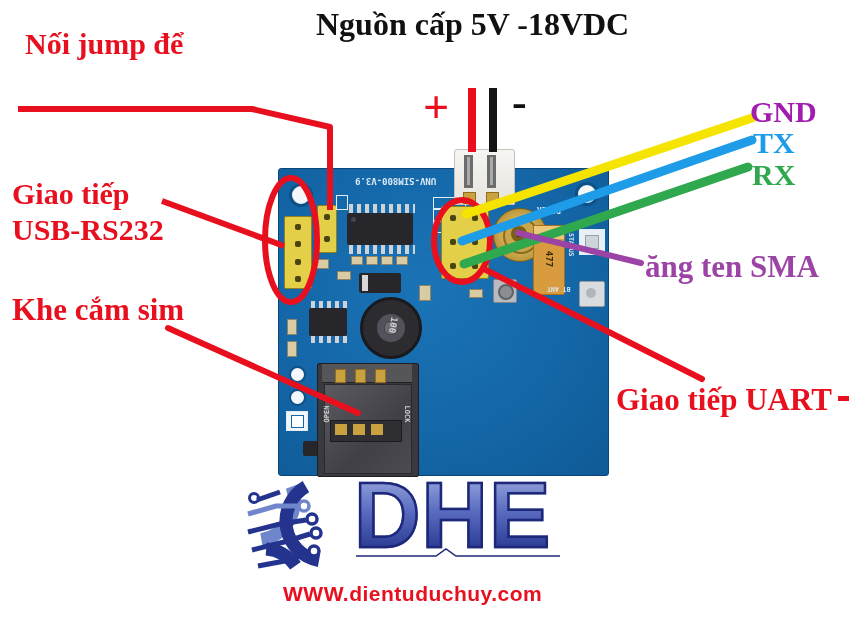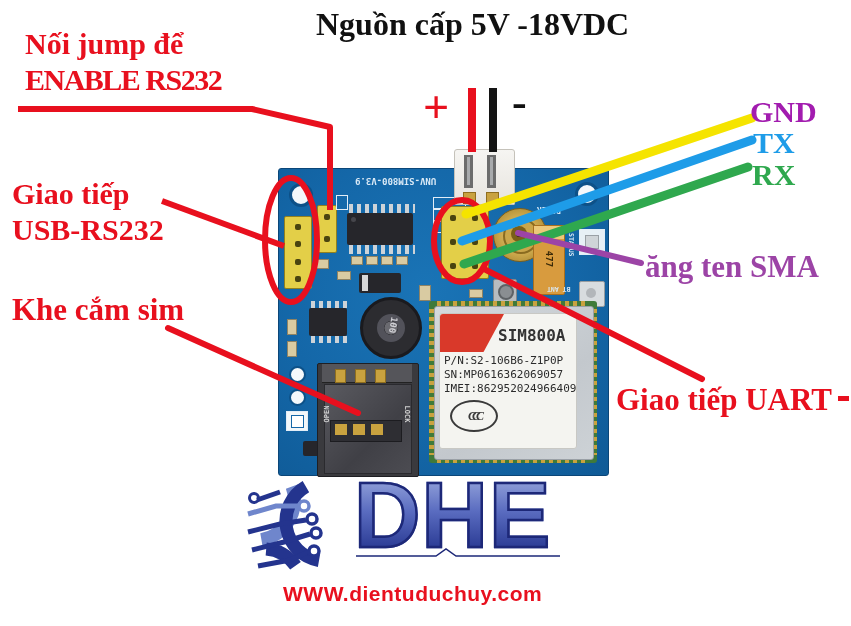--- a/index.html
+++ b/index.html
@@ -157,36 +157,20 @@
       <div style="position:absolute;left:57px;top:5px;width:9px;height:12px;background:#c9a23f;border:1px solid #8f6e1e;"></div>
       <div style="position:absolute;left:6px;top:20px;width:86px;height:88px;background:linear-gradient(135deg,#5a5a60,#404046 60%,#4c4c52);border:1px solid #2a2a2e;"></div>
       <div style="position:absolute;left:12px;top:56px;width:70px;height:20px;background:#2e2e33;border:1px solid #1c1c20;"></div>
       <div style="position:absolute;left:17px;top:60px;width:12px;height:11px;background:#c9a23f;"></div>
       <div style="position:absolute;left:35px;top:60px;width:12px;height:11px;background:#c9a23f;"></div>
       <div style="position:absolute;left:53px;top:60px;width:12px;height:11px;background:#c9a23f;"></div>
       <div class="silk" style="left:-6px;top:46px;font-size:7px;color:#cfcfcf;transform:rotate(-90deg);transform-origin:center;width:30px;text-align:center;">OPEN</div>
       <div class="silk" style="left:74px;top:46px;font-size:7px;color:#cfcfcf;transform:rotate(90deg);transform-origin:center;width:30px;text-align:center;">LOCK</div>
     </div>
 
-    <div style="position:absolute;left:150px;top:132px;width:168px;height:162px;background:#3f7a3a;border-radius:3px;">
-      <div class="goldstrip-h" style="left:8px;top:0;width:152px;height:5px;"></div>
-      <div class="goldstrip-h" style="left:8px;top:157px;width:152px;height:5px;"></div>
-      <div class="goldstrip-v" style="left:0;top:8px;width:5px;height:146px;"></div>
-      <div class="goldstrip-v" style="left:163px;top:8px;width:5px;height:146px;"></div>
-      <div style="position:absolute;left:5px;top:5px;width:158px;height:152px;background:linear-gradient(145deg,#d4d9dd,#c3c8cd 60%,#cdd2d6);border:1px solid #9aa0a6;border-radius:3px;"></div>
-
-      <div style="position:absolute;left:10px;top:12px;width:136px;height:134px;background:#f4f4f0;border:1px solid #c8c8c4;border-radius:3px;">
-        <div style="position:absolute;left:0;top:0;width:64px;height:38px;background:#d9392a;border-radius:3px 0 0 0;clip-path:polygon(0 0,100% 0,68% 100%,0 100%);"></div>
-        <div style="position:absolute;left:58px;top:12px;font-family:'DejaVu Sans Mono',monospace;font-size:16px;font-weight:bold;color:#333;">SIM800A</div>
-        <div class="modlabel-line" style="position:absolute;left:4px;top:40px;">P/N:S2-106B6-Z1P0P</div>
-        <div class="modlabel-line" style="position:absolute;left:4px;top:54px;">SN:MP0616362069057</div>
-        <div class="modlabel-line" style="position:absolute;left:4px;top:68px;">IMEI:862952024966409</div>
-        <div style="position:absolute;left:10px;top:86px;width:44px;height:28px;border:2px solid #3a3a3a;border-radius:50%;text-align:center;font-family:'Liberation Serif',serif;font-style:italic;font-weight:bold;font-size:12px;line-height:28px;letter-spacing:-4px;color:#3a3a3a;">CCC</div>
-      </div>
-    </div>
   </div>
 
   <svg class="abs" style="left:0;top:0;z-index:5;" width="851" height="626" viewBox="0 0 851 626">
 
     <line x1="472" y1="88" x2="472" y2="152" stroke="#e8101e" stroke-width="8"></line>
     <line x1="493" y1="88" x2="493" y2="152" stroke="#141414" stroke-width="8"></line>
 
     <polyline points="18,109 252,109 330,127 330,210" fill="none" stroke="#e8101e" stroke-width="6" stroke-linejoin="round"></polyline>
 
     <line x1="162" y1="201" x2="284" y2="246" stroke="#e8101e" stroke-width="6"></line>
@@ -204,21 +188,20 @@
 
     <line x1="518" y1="233" x2="641" y2="263" stroke="#9c44a6" stroke-width="6" stroke-linecap="round"></line>
   </svg>
 
   <div class="abs title" style="left:316px;top:6px;z-index:10;">Nguồn cấp 5V -18VDC</div>
   <div class="abs plus" style="left:423px;top:88px;z-index:10;">+</div>
   <div class="abs minus" style="left:512px;top:88px;z-index:10;">-</div>
 
   <div class="abs" style="left:25px;top:26px;z-index:10;">
     <div class="red-label">Nối jump để</div>
-    <div class="red-label tight">ENABLE RS232</div>
   </div>
 
   <div class="abs" style="left:12px;top:176px;z-index:10;">
     <div class="red-label">Giao tiếp</div>
     <div class="red-label">USB-RS232</div>
   </div>
 
   <div class="abs red-label" style="left:12px;top:292px;font-size:31px;z-index:10;">Khe cắm sim</div>
 
   <div class="abs wire-label" style="left:750px;top:95px;color:#a21caf;z-index:10;">GND</div>

